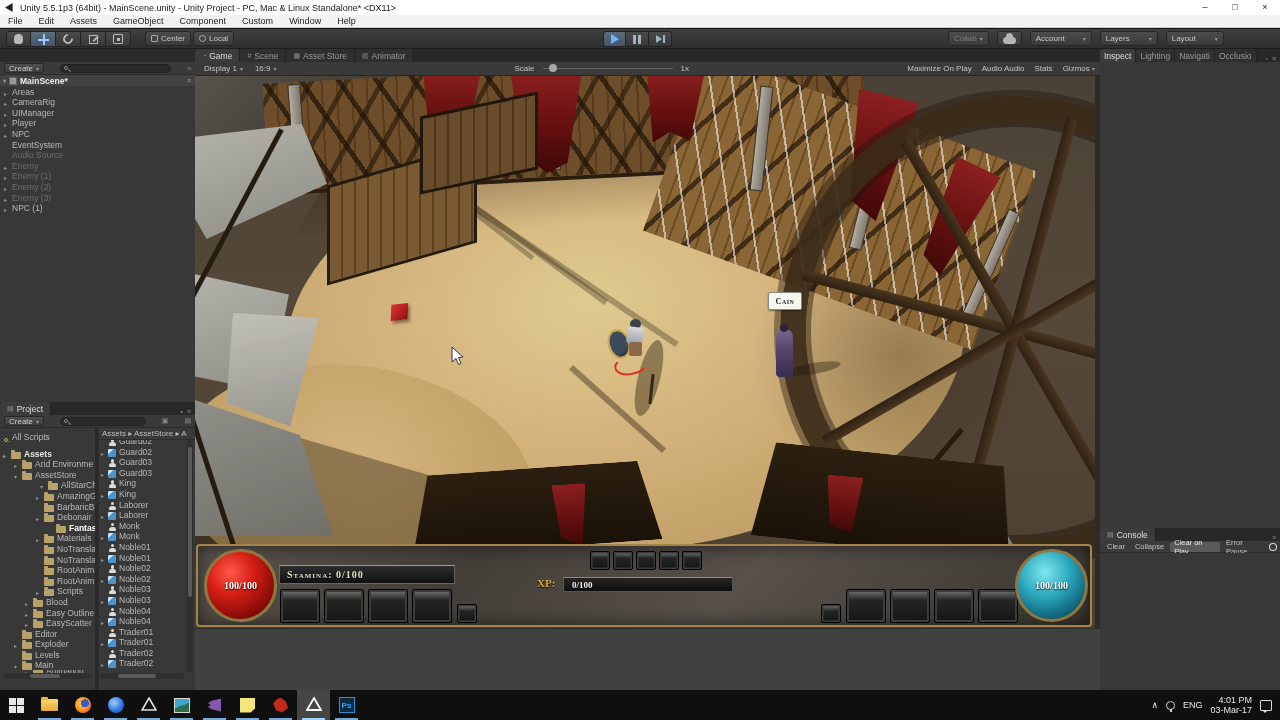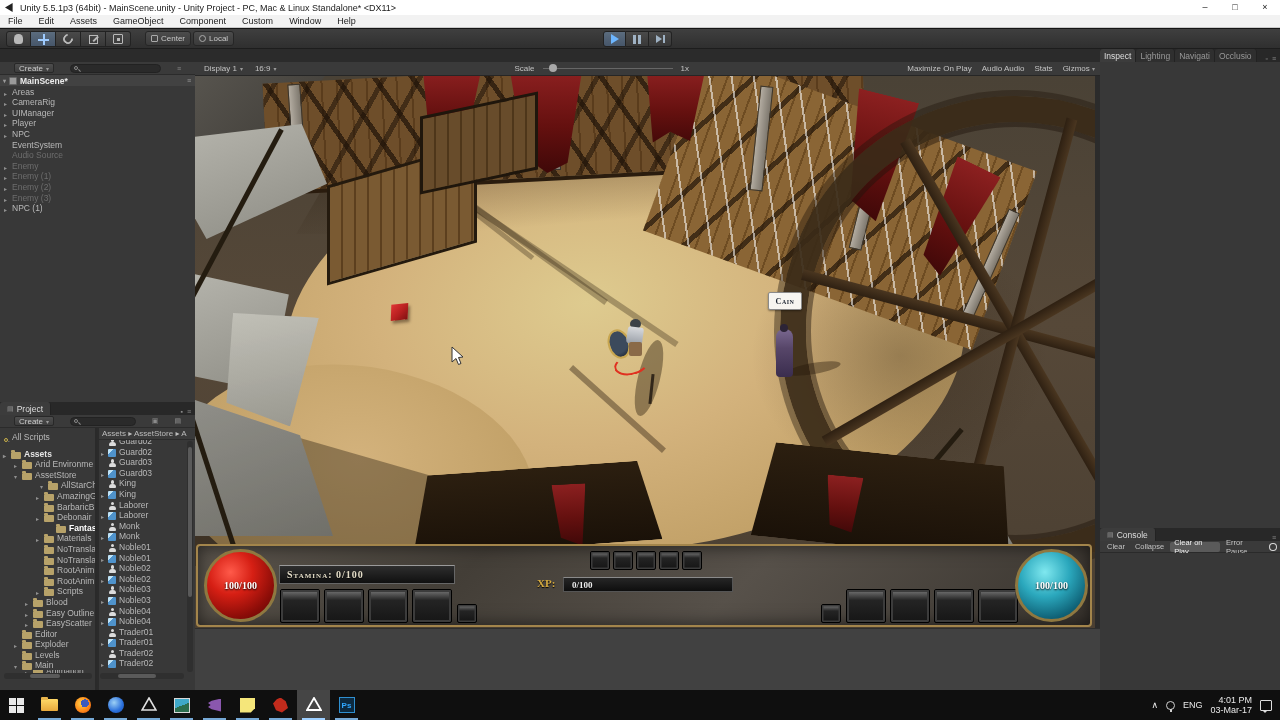--- a/index.html
+++ b/index.html
@@ -44,21 +44,21 @@
   .cloud{position:relative;width:13px;height:7px;background:#b5b5b5;border-radius:6px;margin-top:3px}
   .cloud:before{content:"";position:absolute;left:3px;top:-4px;width:7px;height:7px;background:#b5b5b5;border-radius:50%}
   .dim-txt{color:#7f7f7f}
 
   
   .tabstrip{position:absolute;height:13px;background:#282828;display:flex;align-items:flex-end;font-size:8.5px;color:#989898}
   .tab{height:13px;display:flex;align-items:center;gap:3px;padding:0 7px;background:#2f2f2f;border-right:1px solid #222;border-radius:3px 3px 0 0;white-space:nowrap}
   .tab.active{background:#3c3c3c;color:#dedede}
   .tabico{font-size:7px;color:#8a8a8a}
   .stripicons{margin-left:auto;display:flex;gap:4px;padding-right:4px;color:#8a8a8a;font-size:7px;align-items:center}
-  .createbar{position:absolute;height:13px;background:#3a3a3a;border-bottom:1px solid #2b2b2b;display:flex;align-items:center;gap:16px;padding:0 14px;font-size:8px;color:#cfcfcf}
+  .createbar{position:absolute;height:13px;background:#3a3a3a;border-bottom:1px solid #2b2b2b;display:flex;align-items:center;gap:16px;padding:0 4px;font-size:8px;color:#cfcfcf}
   .createbtn{height:10px;background:linear-gradient(#4e4e4e,#3d3d3d);border:1px solid #282828;border-radius:2px;display:flex;align-items:center;padding:0 4px;gap:3px}
   .searchpill{flex:1;height:9px;background:#2a2a2a;border:1px solid #222;border-radius:5px;display:flex;align-items:center;padding:0 3px}
   .glass{width:4px;height:4px;border:1px solid #8a8a8a;border-radius:50%;position:relative}
   .glass:after{content:"";position:absolute;left:3px;top:3px;width:3px;height:1px;background:#8a8a8a;transform:rotate(45deg)}
   .panelbody{position:absolute;background:#383838}
 
   
   .row{display:flex;align-items:flex-end;height:10.6px;font-size:8.5px;color:#b9b9b9;white-space:nowrap;overflow:hidden;padding-left:4px}
   .row .arr{width:8px;font-size:6px;color:#8f8f8f;flex:none}
   .row.dim{color:#6d6d6d}
@@ -265,20 +265,41 @@
             <i></i>
           </span>
         </div>
       <div class="tbtn" style="width:23px">
           <span class="step-ic">
             <span class="step-tri"></span>
             <span class="step-bar"></span>
           </span>
         </div>
     </div>
+    <div class="seg" style="left:948px;gap:8px">
+      <div class="pillb">
+          <span class="dim-txt">Collab</span>
+          <span class="caret dim-txt">▾</span>
+        </div>
+      <div class="pillb">
+          <span class="cloud"></span>
+        </div>
+      <div class="pillb" style="width:62px;justify-content:space-between">
+          <span>Account</span>
+          <span class="caret">▾</span>
+        </div>
+      <div class="pillb" style="width:58px;justify-content:space-between">
+          <span>Layers</span>
+          <span class="caret">▾</span>
+        </div>
+      <div class="pillb" style="width:58px;justify-content:space-between">
+          <span>Layout</span>
+          <span class="caret">▾</span>
+        </div>
+    </div>
   </div>
 
   <div class="tabstrip" style="left:0;top:64px;width:195px">
     <div class="tab active">
         <span class="tabico">≡</span>
         <span>Hierarchy</span>
       </div>
     <div class="stripicons">
         <span>▪</span>
         <span>≡</span>
@@ -664,20 +685,43 @@
   <div class="scrV" style="left:187px;top:441px;height:231px">
       <span class="thumb" style="top:6px;height:150px"></span>
     </div>
   <div class="scrH" style="left:100px;top:673px;width:84px">
       <span class="thumb" style="left:18px;width:38px"></span>
     </div>
   <div class="scrH" style="left:4px;top:673px;width:88px">
       <span class="thumb" style="left:26px;width:30px"></span>
     </div>
 
+  <div class="tabstrip" style="left:195px;top:49px;width:905px">
+
+      <div class="tab active">
+        <span class="tabico">◔</span>
+        <span>Game</span>
+      </div>
+
+      <div class="tab">
+        <span class="tabico">#</span>
+        <span>Scene</span>
+      </div>
+
+      <div class="tab">
+        <span class="tabico">▦</span>
+        <span>Asset Store</span>
+      </div>
+
+      <div class="tab">
+        <span class="tabico">▥</span>
+        <span>Animator</span>
+      </div>
+
+  </div>
   <div class="gctrl">
     <div class="gd">
         <span>Display 1</span>
         <span class="caret" style="font-size:6px;color:#999">▾</span>
       </div>
     <div class="gd">
         <span>16:9</span>
         <span class="caret" style="font-size:6px;color:#999">▾</span>
       </div>
     <span style="margin-left:230px">Scale</span>

